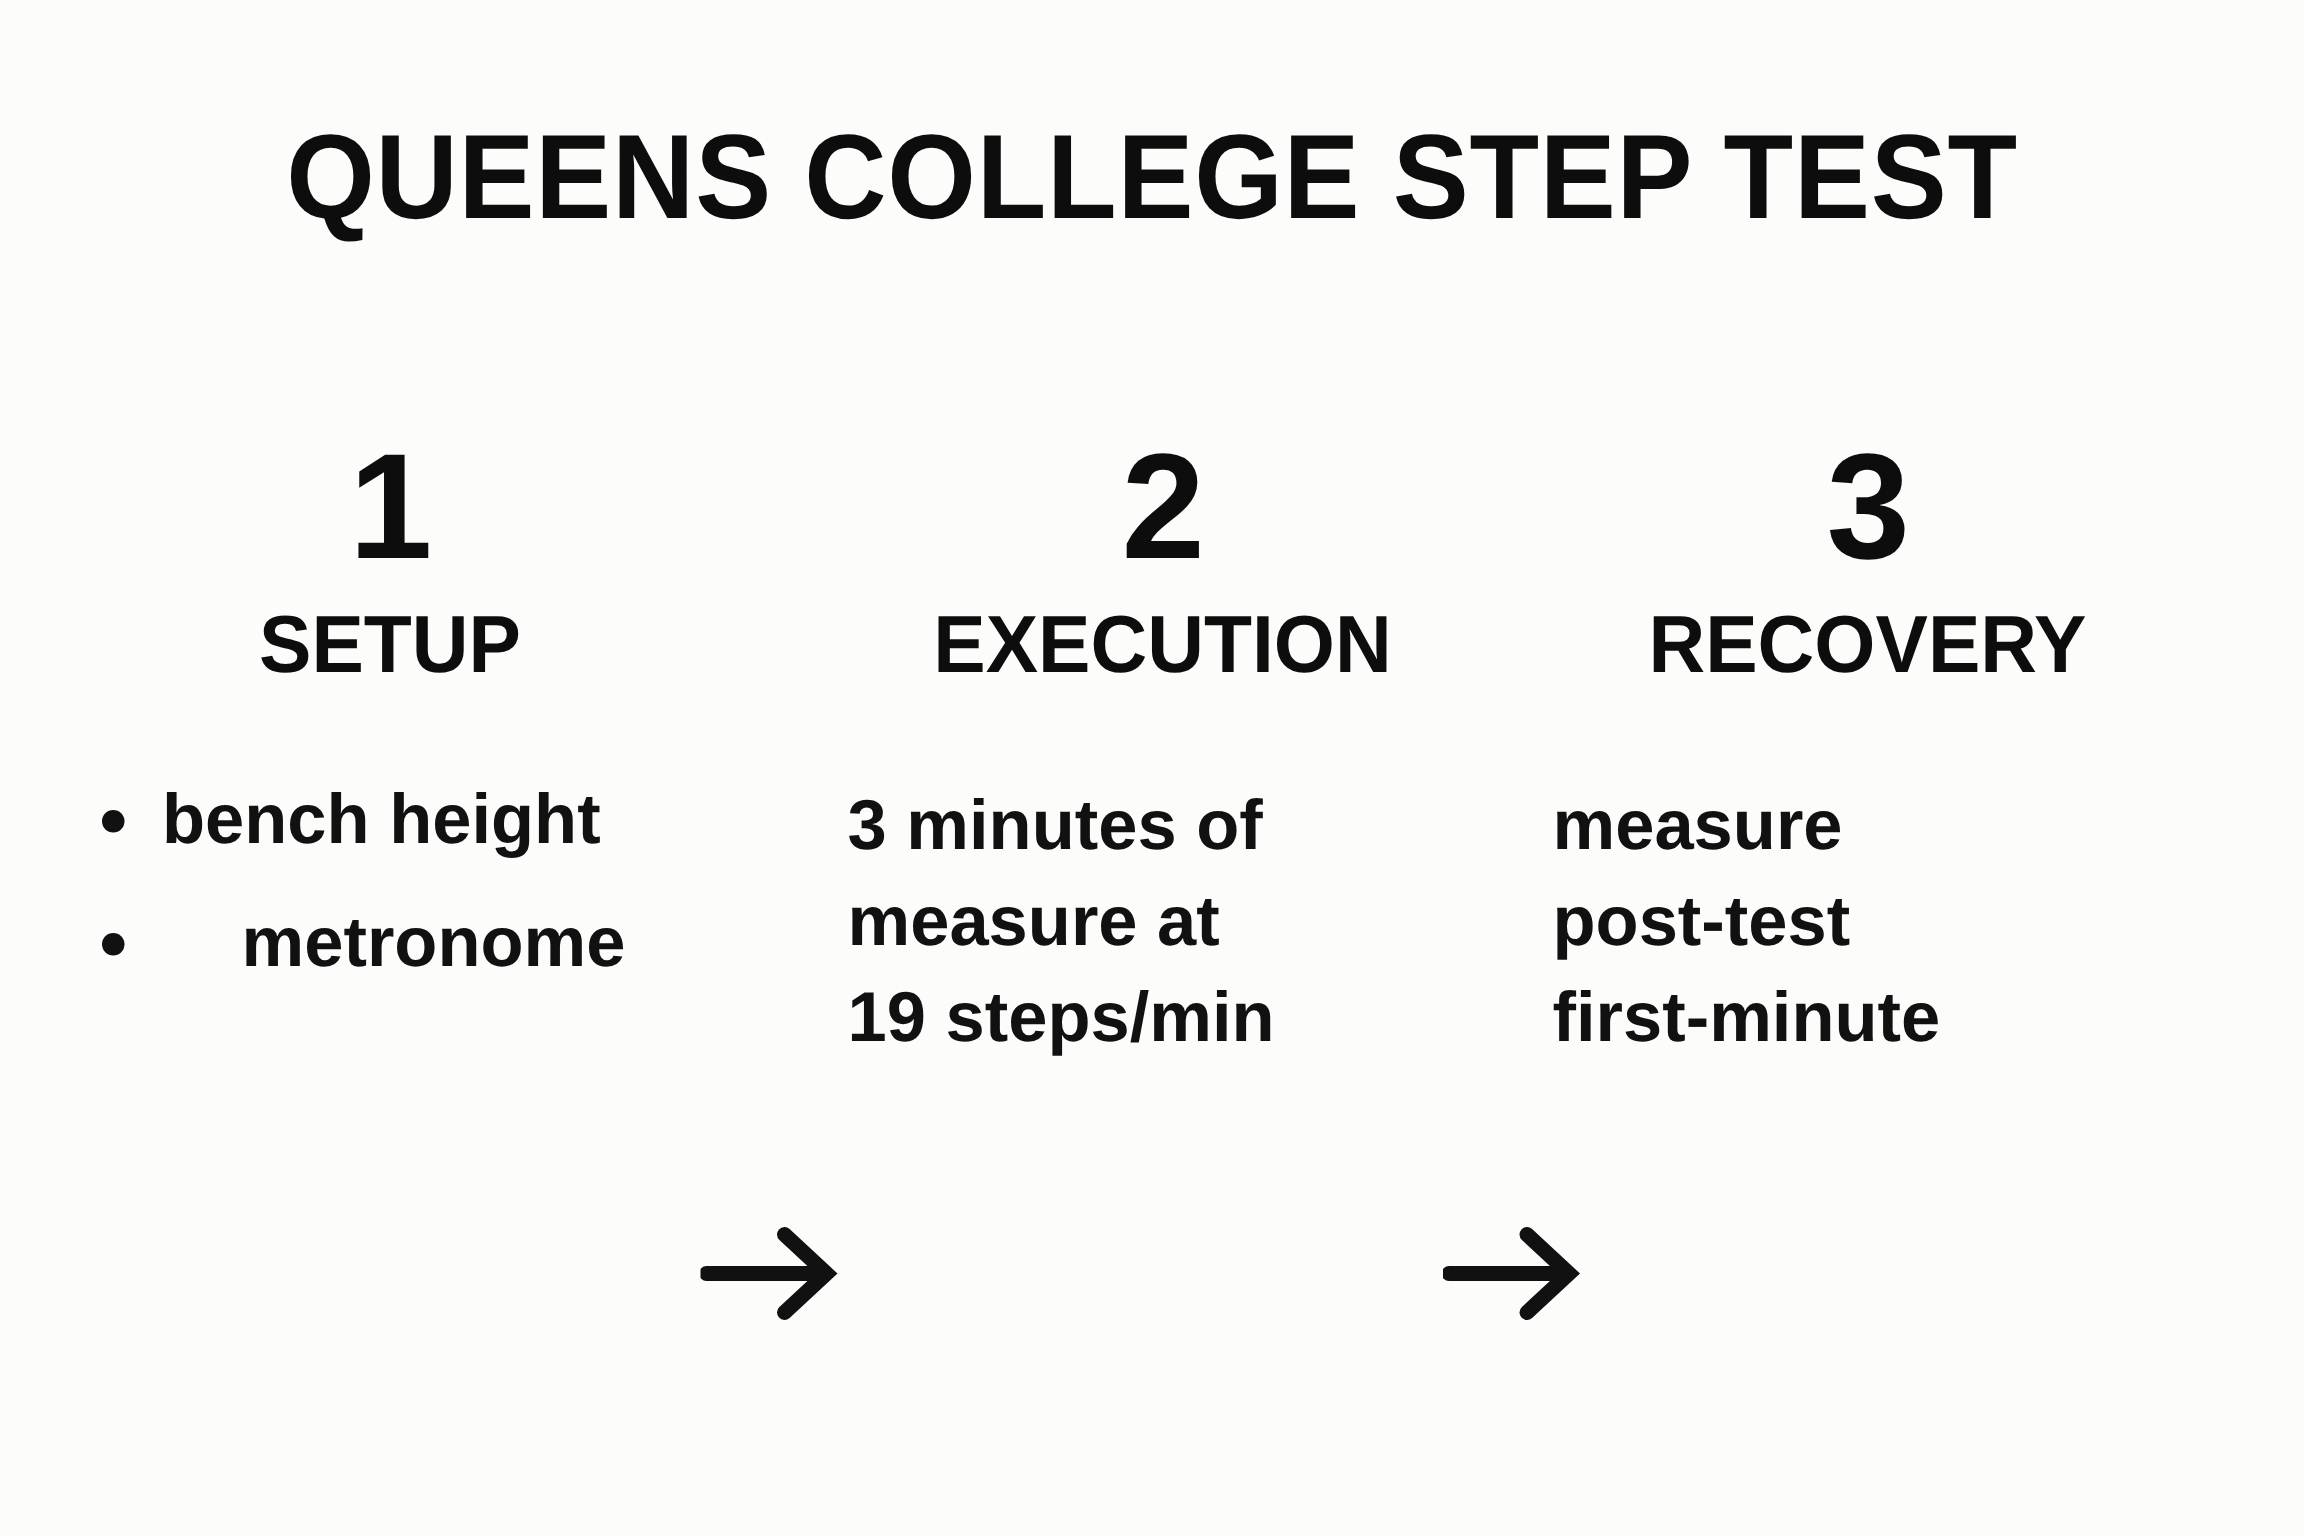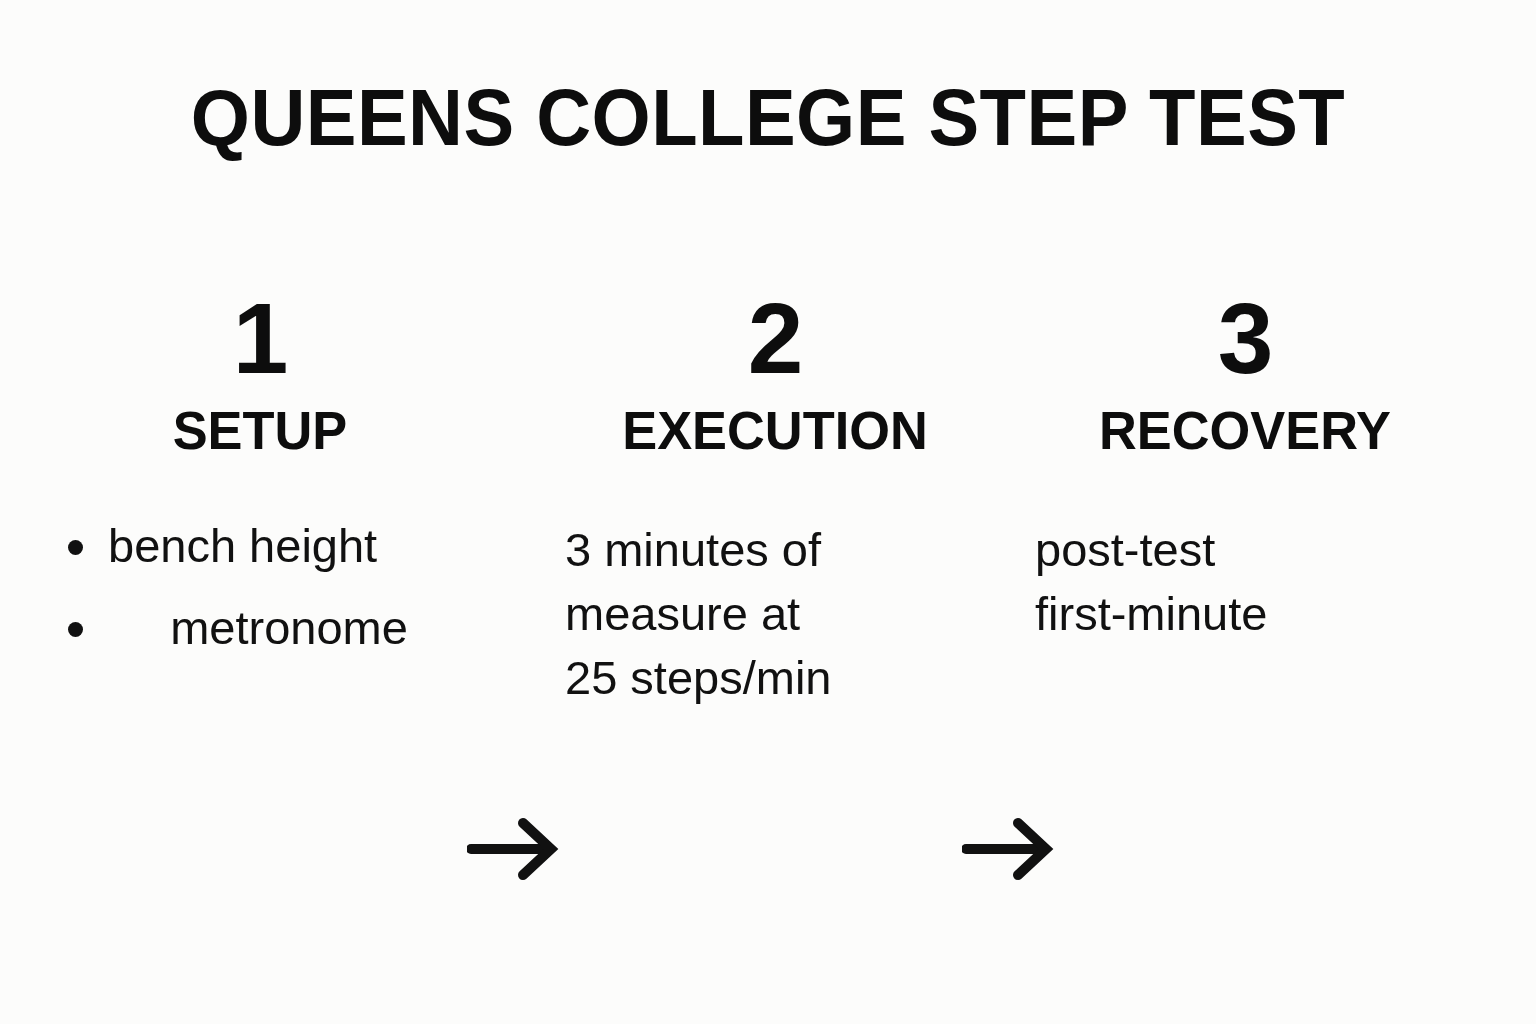--- a/index.html
+++ b/index.html
@@ -76,21 +76,21 @@
     margin-top: 10px;
     color: #0d0d0d;
     letter-spacing: 0px;
     transform: scaleX(0.97);
     transform-origin: 50% 50%;
     white-space: nowrap;
   }
 
   .step-body {
     margin-top: 58px;
-    font-weight: 400;
+    font-weight: 700;
     font-size: 47px;
     line-height: 64px;
     color: #111111;
   }
   .step-body.centered { text-align: left; }
 
   
   ul.bullets {
     list-style: none;
     margin: 0;
@@ -161,34 +161,35 @@
         <polyline points="56,10 84,36 56,62" fill="none" stroke="#111111" stroke-width="10" stroke-linecap="round" stroke-linejoin="miter"></polyline>
       </svg>
     </div>
 
     <div class="col col-2">
       <div class="step-num">2</div>
       <div class="step-head">EXECUTION</div>
       <div class="step-body centered">
         <div class="body-line">3 minutes of</div>
         <div class="body-line">measure at</div>
-        <div class="body-line">25 steps/min</div>
+        <div class="body-line">19 steps/min</div>
       </div>
     </div>
 
     <div class="arrow arrow-2">
       <svg viewBox="0 0 96 72" xmlns="http://www.w3.org/2000/svg">
         <line x1="4" y1="36" x2="82" y2="36" stroke="#111111" stroke-width="10" stroke-linecap="round"></line>
         <polyline points="56,10 84,36 56,62" fill="none" stroke="#111111" stroke-width="10" stroke-linecap="round" stroke-linejoin="miter"></polyline>
       </svg>
     </div>
 
     <div class="col col-3">
       <div class="step-num">3</div>
       <div class="step-head">RECOVERY</div>
       <div class="step-body centered">
+        <div class="body-line">measure</div>
         <div class="body-line">post-test</div>
         <div class="body-line">first-minute</div>
       </div>
     </div>
 
   </div>
 </div>
 
 </body></html>

